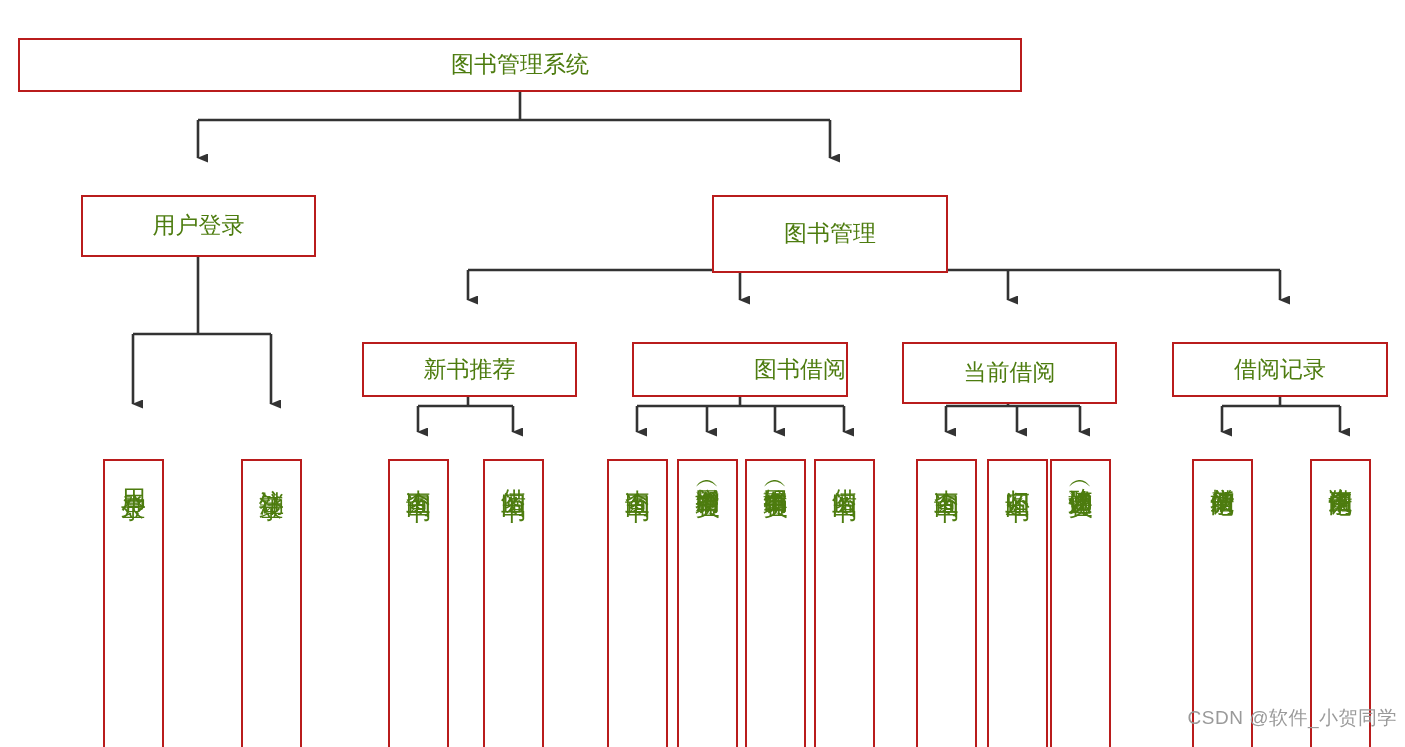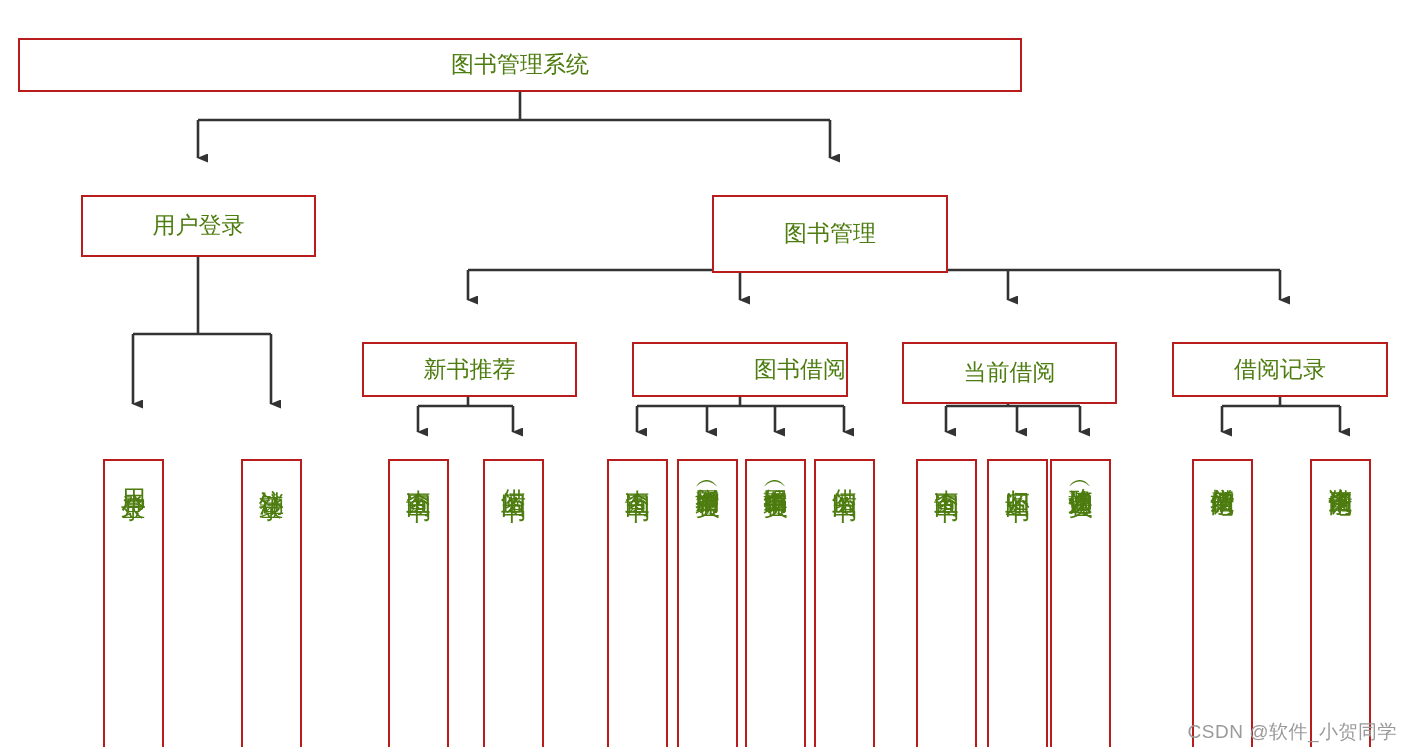--- a/index.html
+++ b/index.html
@@ -56,21 +56,21 @@
     position: absolute;
     left: 0;
     top: 0;
     width: 1405px;
     height: 747px;
     pointer-events: none;
   }
   .watermark {
     position: absolute;
     right: 8px;
-    bottom: 2px;
+    bottom: 16px;
     font-size: 19px;
     color: #9a9a9a;
     letter-spacing: 0.5px;
     white-space: nowrap;
   }
 </style>
 </head>
 <body>
 
 <div id="canvas">

